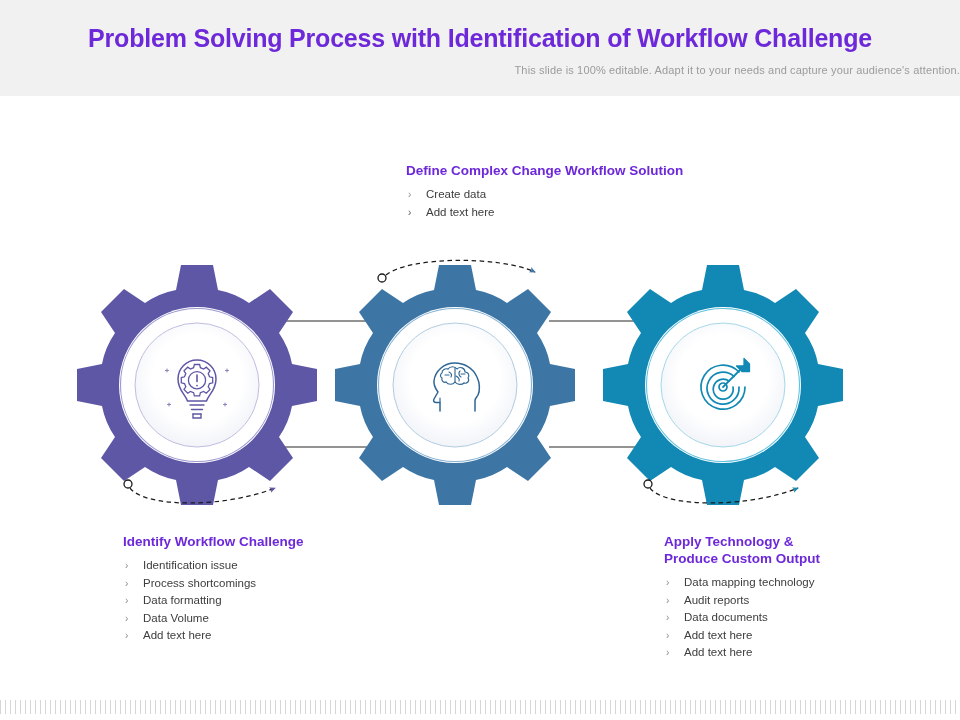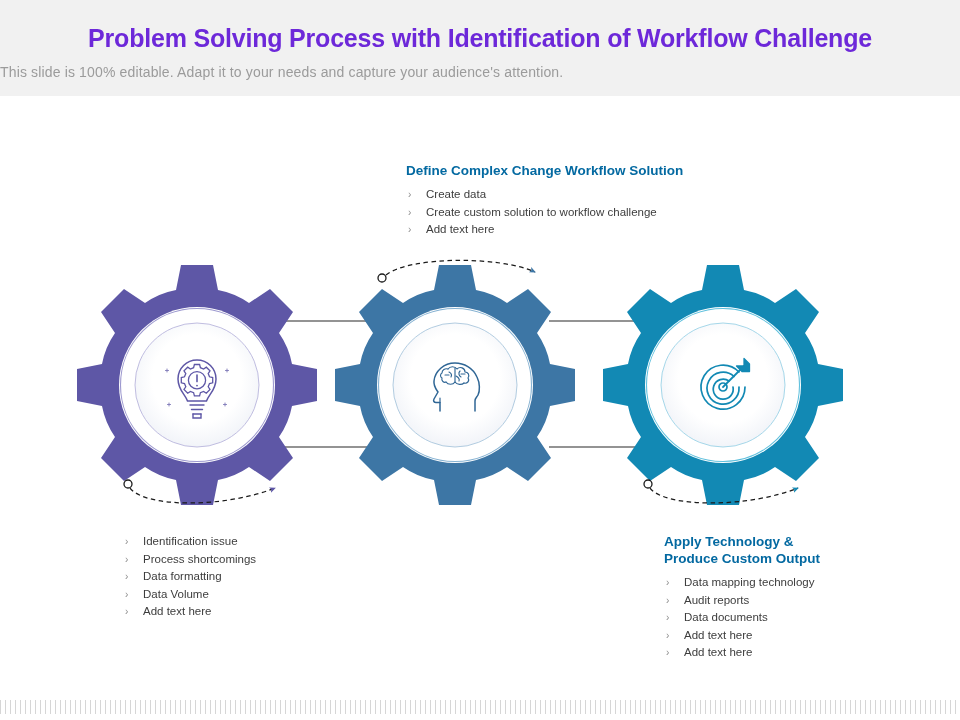--- a/index.html
+++ b/index.html
@@ -33,22 +33,22 @@
     font-size: 25px;
     font-weight: bold;
     letter-spacing: -0.2px;
     color: #6d28d9;
     font-family: "Liberation Sans", sans-serif;
   }
   .slide-subtitle {
     position: absolute;
     left: 0; top: 64px;
     width: 960px;
-    text-align: left;
-    font-size: 14px;
+    text-align: right;
+    font-size: 11px;
     color: #9b9b9b;
     letter-spacing: 0.15px;
   }
 
   
   .canvas {
     position: absolute;
     left: 0; top: 96px;
     width: 960px;
     height: 624px;
@@ -58,21 +58,21 @@
     left: 0; top: 0;
   }
 
   
   .block {
     position: absolute;
   }
   .block-title {
     font-size: 13.5px;
     font-weight: bold;
-    color: #0369a1;
+    color: #6d28d9;
     line-height: 17px;
     margin-bottom: 7px;
     white-space: pre-line;
   }
   .bullets {
     list-style: none;
     margin: 0;
     padding: 0;
   }
   .bullets li {
@@ -279,26 +279,27 @@
       <circle cx="648" cy="388" r="4" fill="none" stroke="#1a1a1a" stroke-width="1.3"></circle>
       <path d="M 650,392 C 665,412 748,412 798,392" fill="none" stroke="#1a1a1a" stroke-width="1.25" stroke-dasharray="4.5,3.5" marker-end="url(#ah-cyan)"></path>
     </g>
   </svg>
 </div>
 
 <div class="block" id="block-top">
   <div class="block-title">Define Complex Change Workflow Solution</div>
   <ul class="bullets">
     <li><span class="chev">›</span><span>Create data</span></li>
-    <li><span class="chev">›</span><span>Create custom solution to workflow challenge</span></li>
+    <li><span class="chev">›</span></li>
     <li><span class="chev">›</span><span>Add text here</span></li>
   </ul>
 </div>
 
 <div class="block" id="block-left">
+  <div class="block-title">Identify Workflow Challenge</div>
   <ul class="bullets">
     <li><span class="chev">›</span><span>Identification issue</span></li>
     <li><span class="chev">›</span><span>Process shortcomings</span></li>
     <li><span class="chev">›</span><span>Data formatting</span></li>
     <li><span class="chev">›</span><span>Data Volume</span></li>
     <li><span class="chev">›</span><span>Add text here</span></li>
   </ul>
 </div>
 
 <div class="block" id="block-right">

